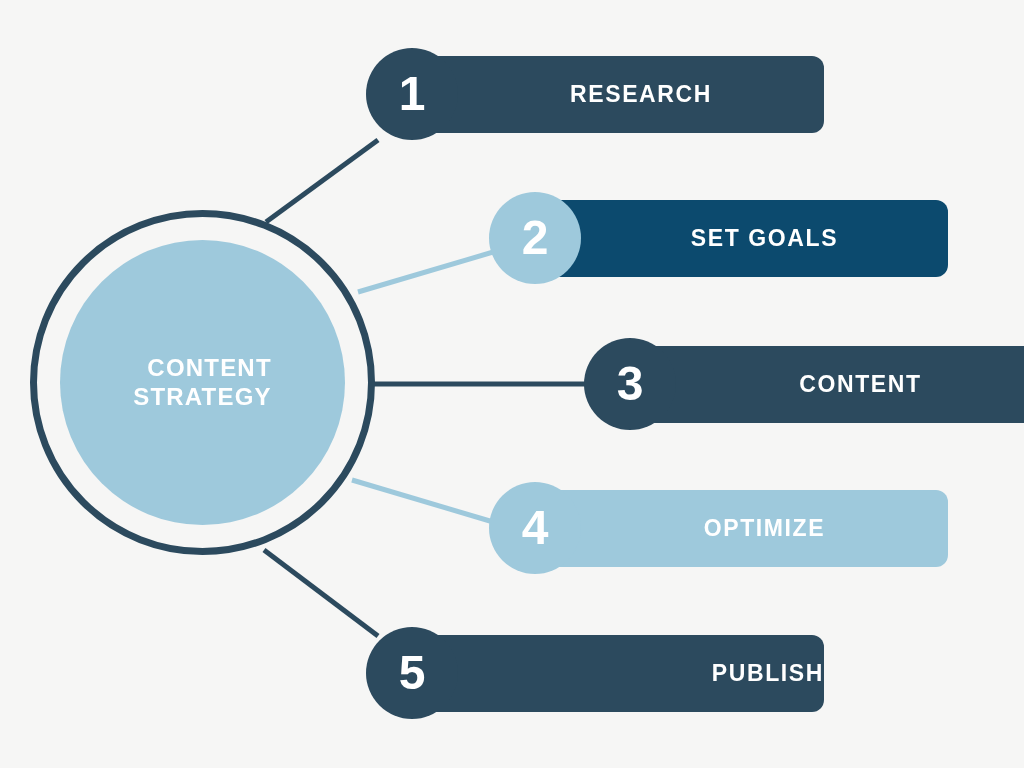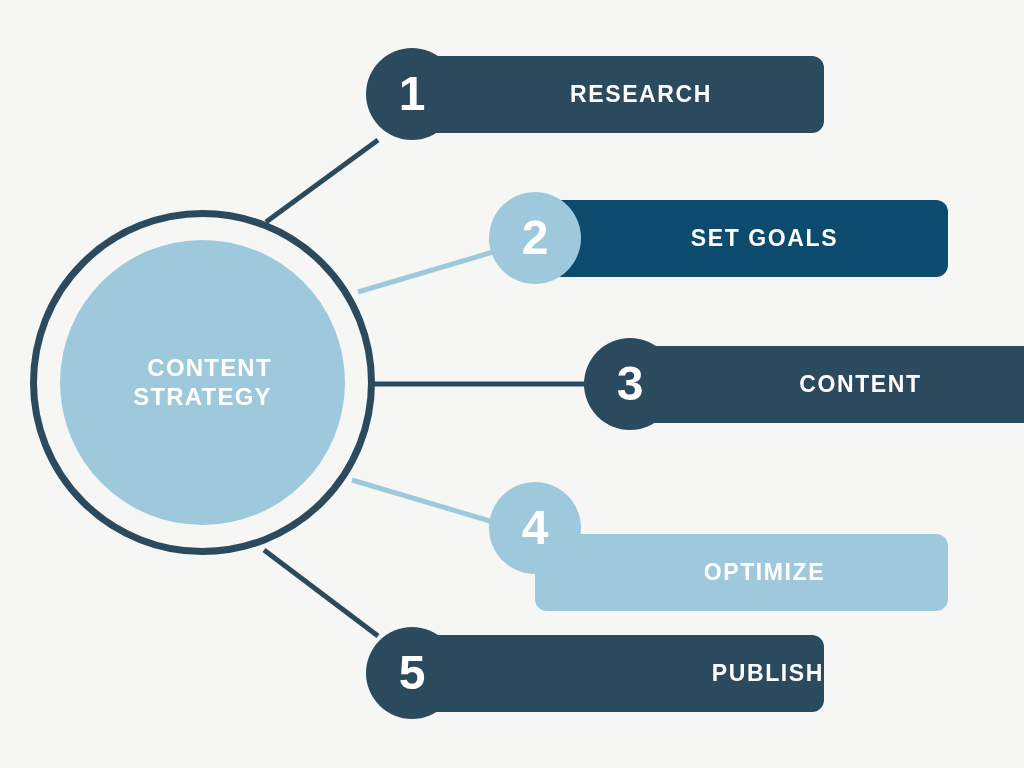--- a/index.html
+++ b/index.html
@@ -157,21 +157,21 @@
       </div>
       <div class="step theme-dark" style="left: 584px; top: 338px; width: 461px;">
         <div class="step-bar" style="width: 415px; background: rgb(44, 74, 94);">
           <div class="step-label">CONTENT</div>
         </div>
         <div class="step-badge" style="background: rgb(44, 74, 94);">
           <div class="step-num">3</div>
         </div>
       </div>
       <div class="step theme-light" style="left: 489px; top: 482px; width: 459px;">
-        <div class="step-bar" style="width: 413px; background: rgb(158, 201, 220); margin-top: 44px;">
+        <div class="step-bar" style="width: 413px; background: rgb(158, 201, 220);">
           <div class="step-label">OPTIMIZE</div>
         </div>
         <div class="step-badge" style="background: rgb(158, 201, 220);">
           <div class="step-num">4</div>
         </div>
       </div>
       <div class="step theme-dark" style="left: 366px; top: 627px; width: 458px;">
         <div class="step-bar" style="width: 412px; background: rgb(44, 74, 94); justify-content: flex-end;">
           <div class="step-label">PUBLISH</div>
         </div>

